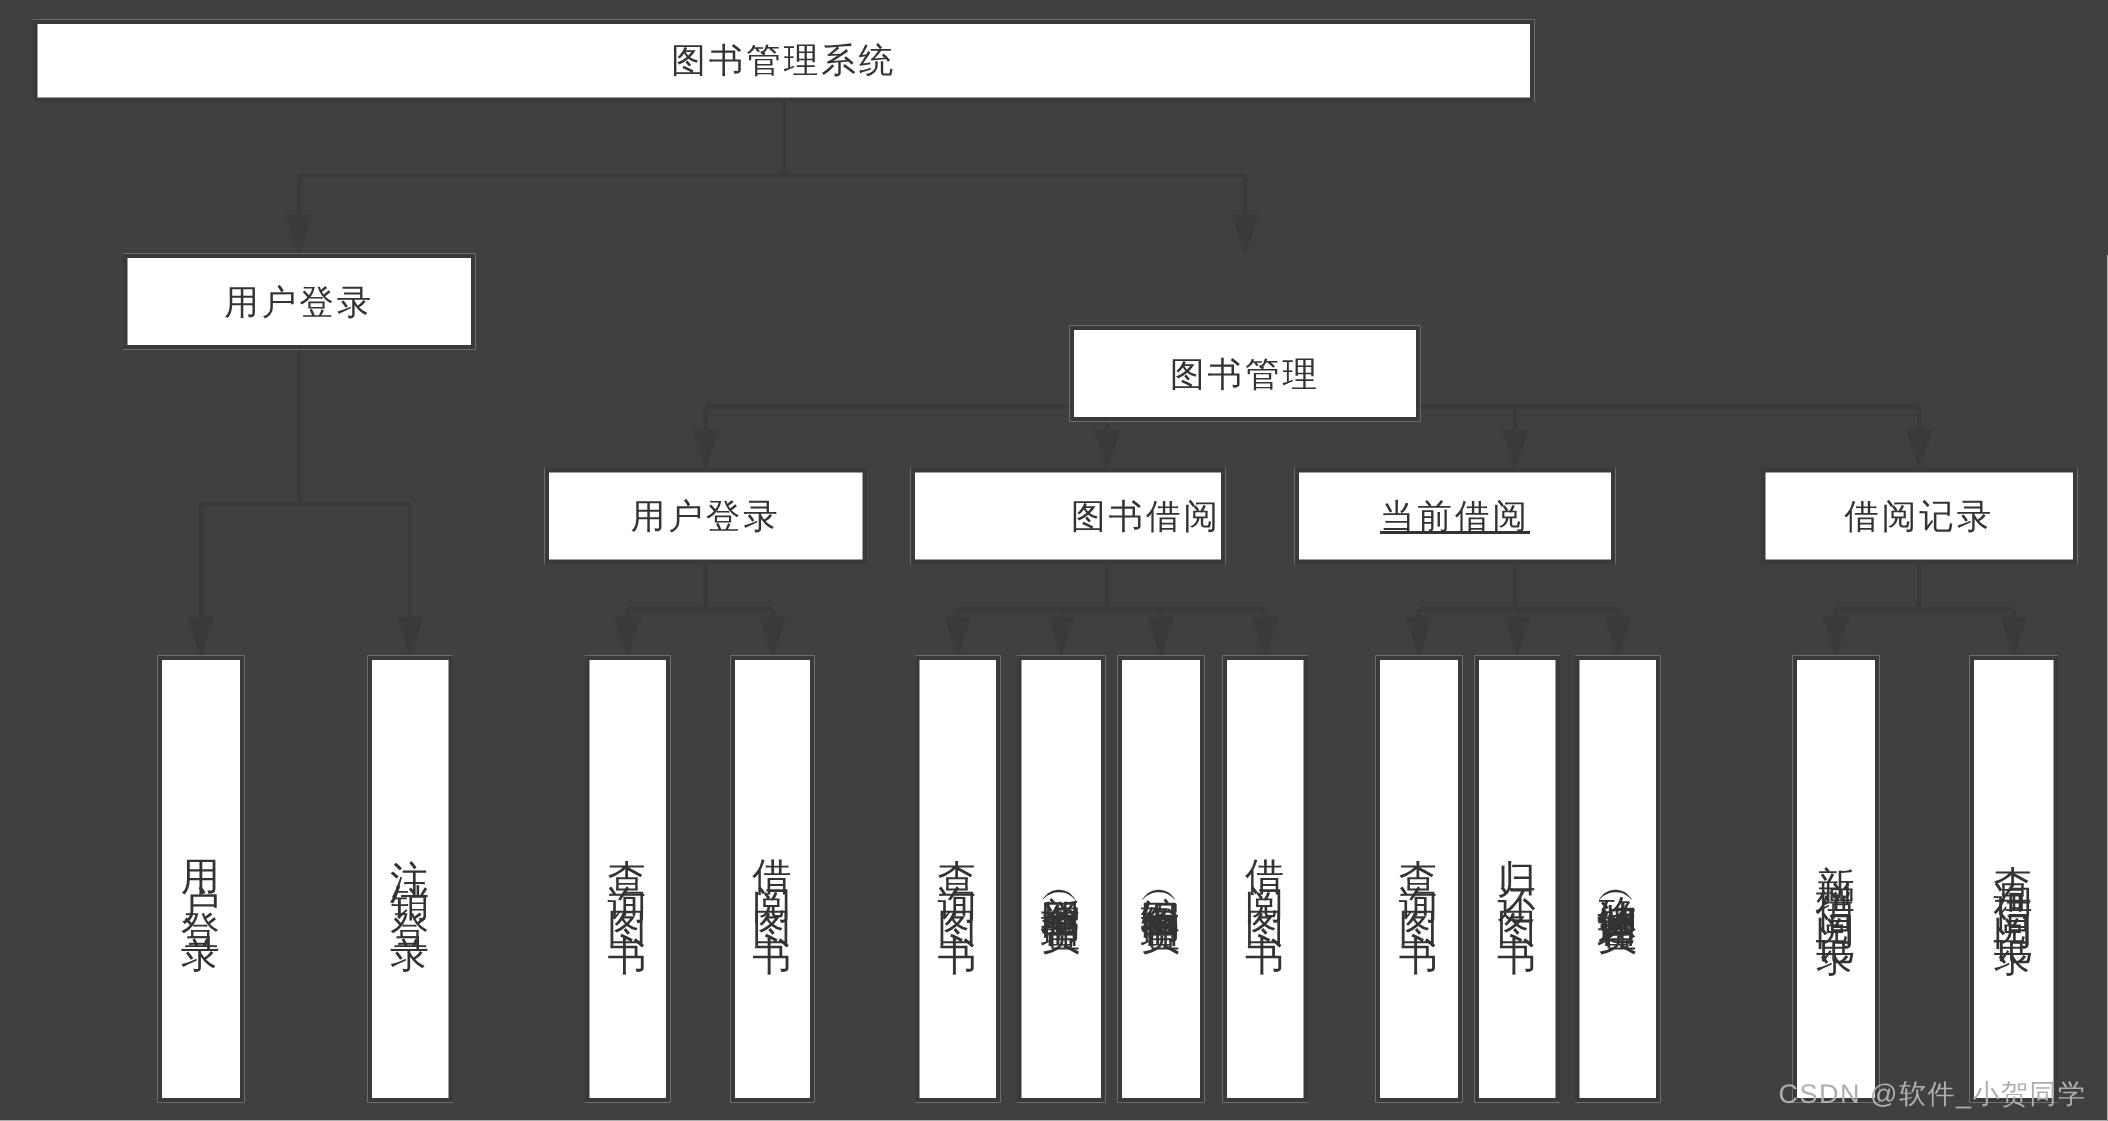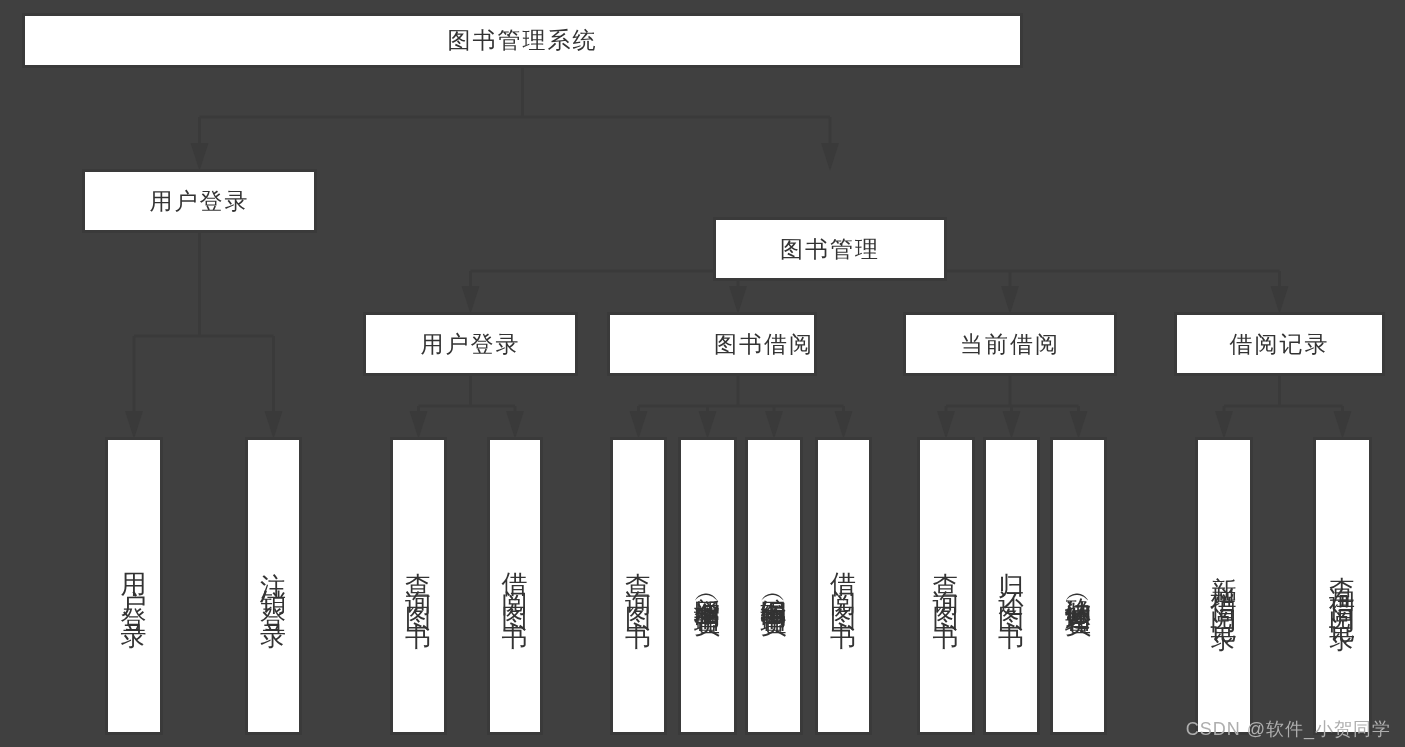--- a/index.html
+++ b/index.html
@@ -91,21 +91,21 @@
       </div>
       <div class="node h" style="left: 713px; top: 169px; width: 234px; height: 64px; border-color: rgb(58, 58, 58); margin-top: 48px;">
         <span class="label">图书管理</span>
       </div>
       <div class="node h" style="left: 363px; top: 312px; width: 215px; height: 64px; border-color: rgb(58, 58, 58);">
         <span class="label">用户登录</span>
       </div>
       <div class="node h" style="left: 607px; top: 312px; width: 210px; height: 64px; border-color: rgb(58, 58, 58); justify-content: flex-end;">
         <span class="label">图书借阅</span>
       </div>
-      <div class="node h" style="left: 903px; top: 312px; width: 214px; height: 64px; border-color: rgb(58, 58, 58);">
+      <div class="node h" style="left: 863px; top: 312px; width: 214px; height: 64px; border-color: rgb(58, 58, 58); text-decoration: underline;">
         <span class="label">当前借阅</span>
       </div>
       <div class="node h" style="left: 1174px; top: 312px; width: 211px; height: 64px; border-color: rgb(58, 58, 58);">
         <span class="label">借阅记录</span>
       </div>
       <div class="node v" style="left: 105px; top: 437px; width: 58px; height: 298px; border-color: rgb(58, 58, 58);">
         <span class="label" style="letter-spacing: 17px;">用户登录</span>
       </div>
       <div class="node v" style="left: 245px; top: 437px; width: 57px; height: 298px; border-color: rgb(58, 58, 58);">
         <span class="label" style="letter-spacing: 17px;">注销登录</span>

